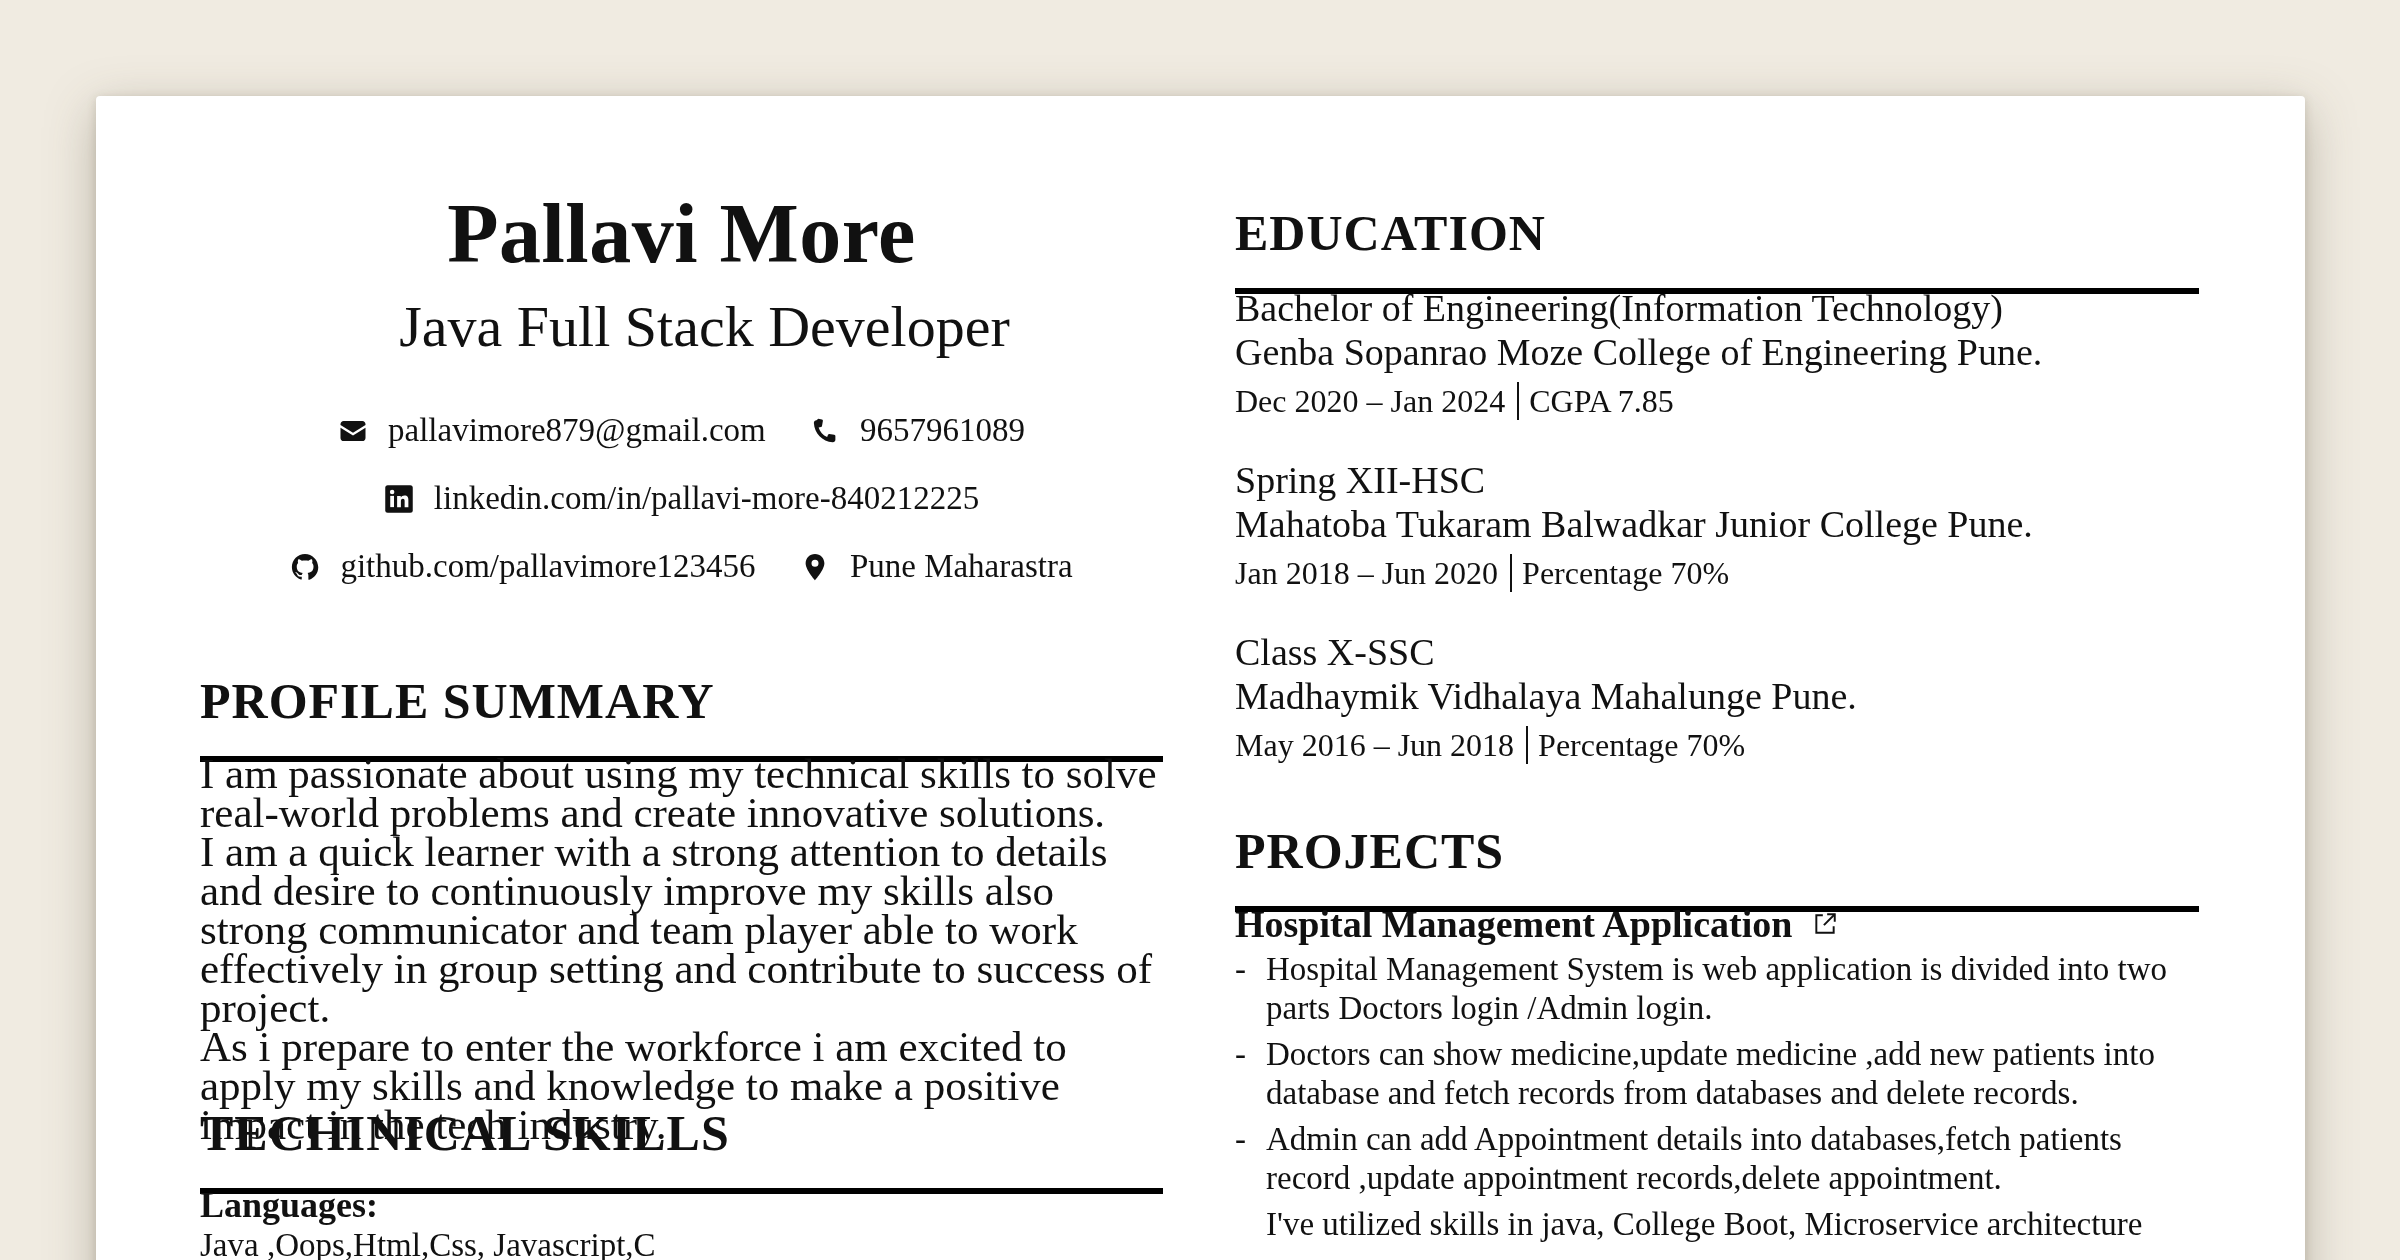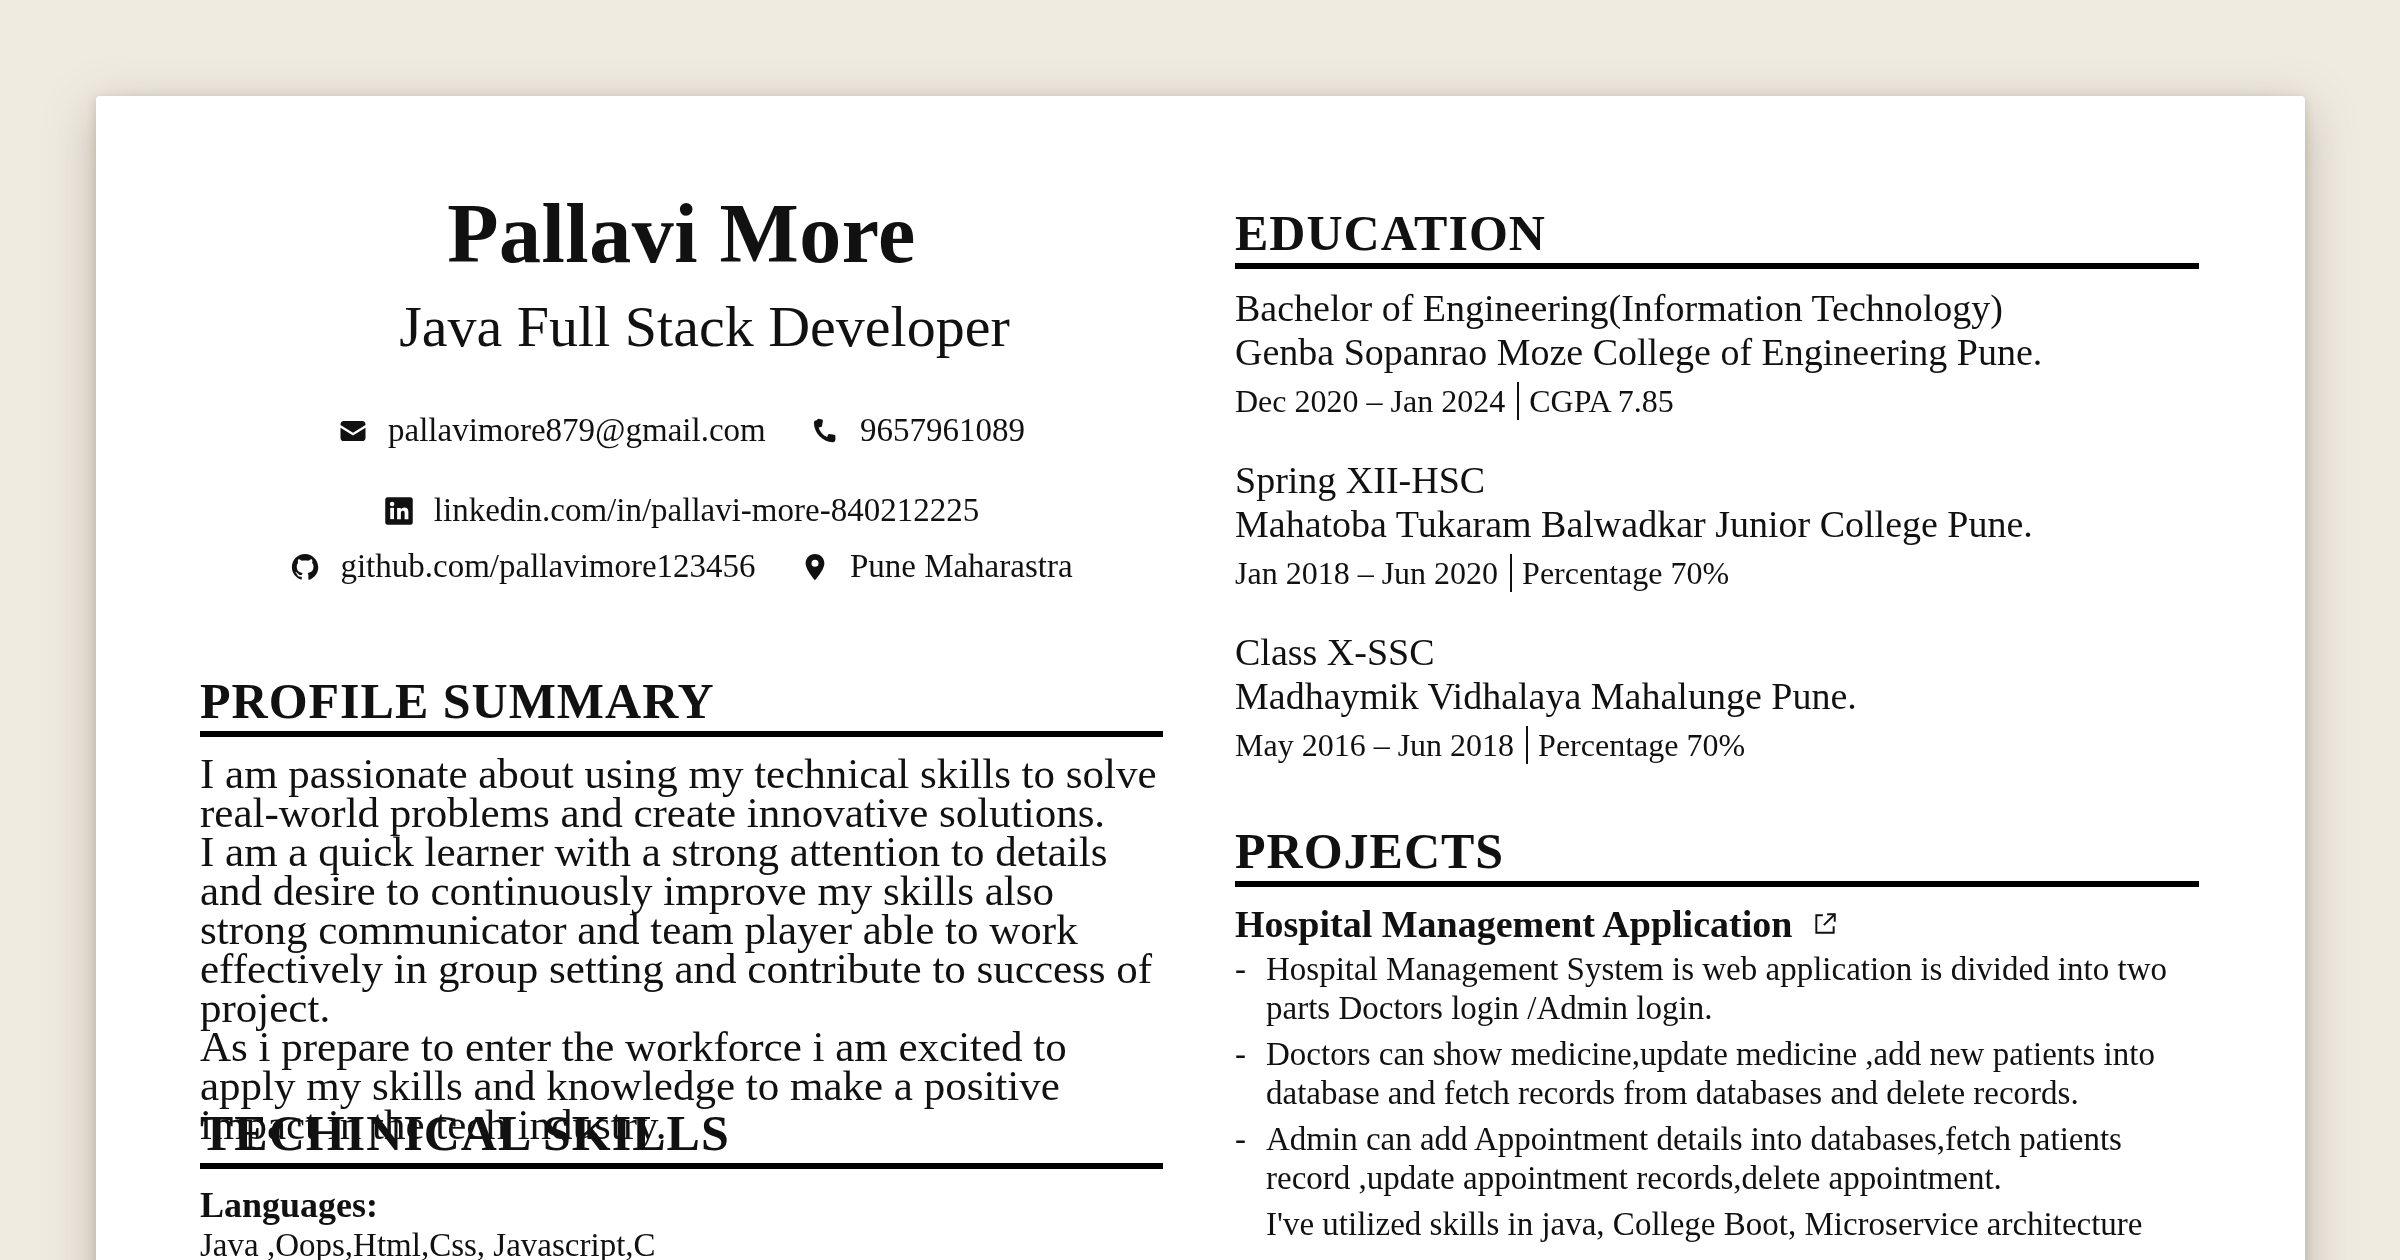--- a/index.html
+++ b/index.html
@@ -30,21 +30,21 @@
   .contact-row {
     position:absolute; left:0; width:963px; text-align:center;
     font-size:33px; line-height:1; white-space:nowrap;
   }
   .contact-item { display:inline-flex; align-items:center; margin:0 18px; }
   .contact-item svg { width:30px; height:30px; margin-right:20px; fill:#111; }
 
   .section-h {
     position:absolute; left:0; width:963px; margin:0;
     font-size:50px; font-weight:bold; letter-spacing:1px; line-height:1;
-    padding-bottom:5px;
+    padding-bottom:30px;
     border-bottom:6px solid #000;
   }
   .para {
     position:absolute; left:0; width:963px;
     font-size:43px; line-height:39px;
   }
   .para p { margin:0; }
 
   .edu-item { position:absolute; left:0; width:964px; }
   .edu-degree { font-size:38px; font-weight:normal; line-height:44px; }
@@ -77,21 +77,21 @@
         <span>pallavimore879@gmail.com</span>
       </span>
       <span class="contact-item">
         <svg viewBox="0 0 24 24">
             <path d="M6.6 2.2l3 .6c.5.1.8.6.7 1.1l-.7 4c-.1.4-.4.7-.8.8l-1.9.4c1 3.4 3.5 6.2 6.8 7.6l.7-1.8c.2-.4.6-.6 1-.6l4 .6c.5.1.9.5.9 1v3.1c0 1.2-1 2.1-2.2 2C9.9 20.3 3.5 13.7 3.1 5.5 3 4.3 4 3.3 5.2 3.3l1.4-1.1z"></path>
           </svg>
         <span>9657961089</span>
       </span>
     </div>
 
-    <div class="contact-row" style="top:398px;">
+    <div class="contact-row" style="top:386px;">
       <span class="contact-item">
         <svg viewBox="0 0 24 24">
             <rect x="1" y="1" width="22" height="22" rx="2"></rect>
             <rect x="5" y="9.5" width="3" height="9" fill="#fff"></rect>
             <circle cx="6.5" cy="6.3" r="1.8" fill="#fff"></circle>
             <path d="M10.5 9.5h2.9v1.3c.5-.9 1.6-1.6 3-1.6 2.5 0 3.1 1.6 3.1 3.8v5.5h-3v-4.8c0-1.1-.2-2-1.4-2s-1.6.9-1.6 2v4.8h-3z" fill="#fff"></path>
           </svg>
         <span>linkedin.com/in/pallavi-more-840212225</span>
       </span>
     </div>

